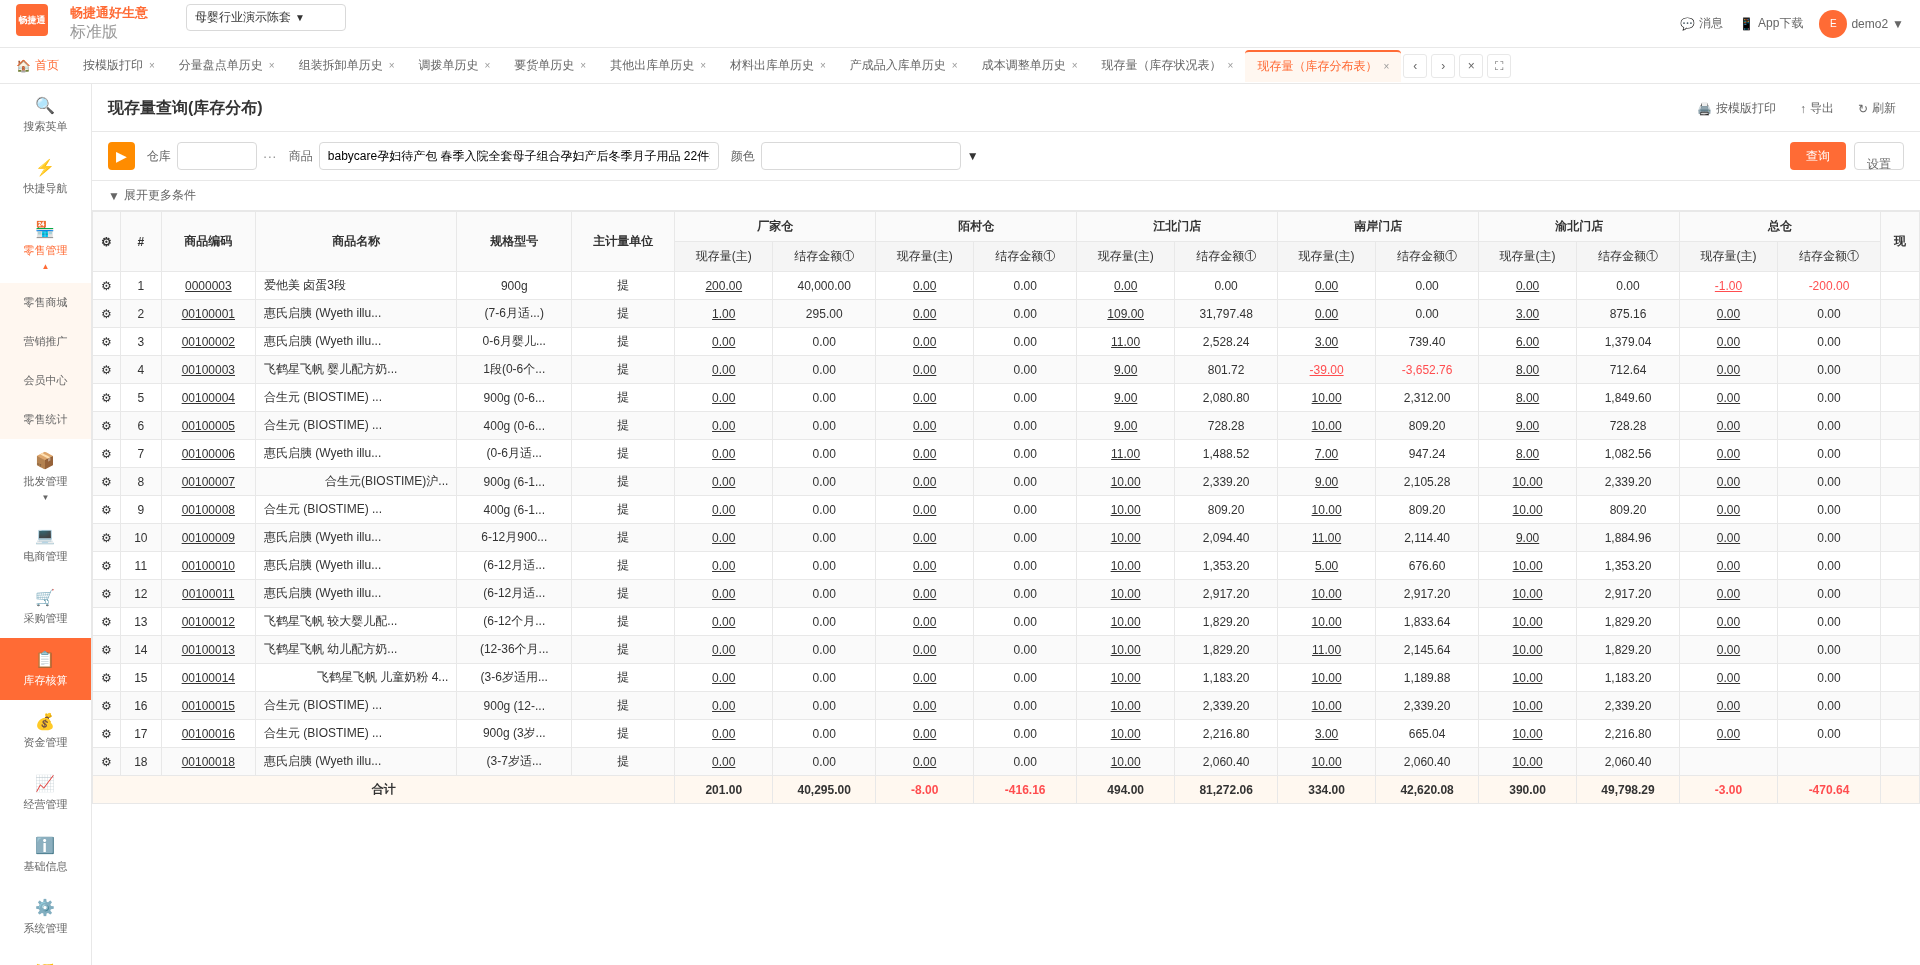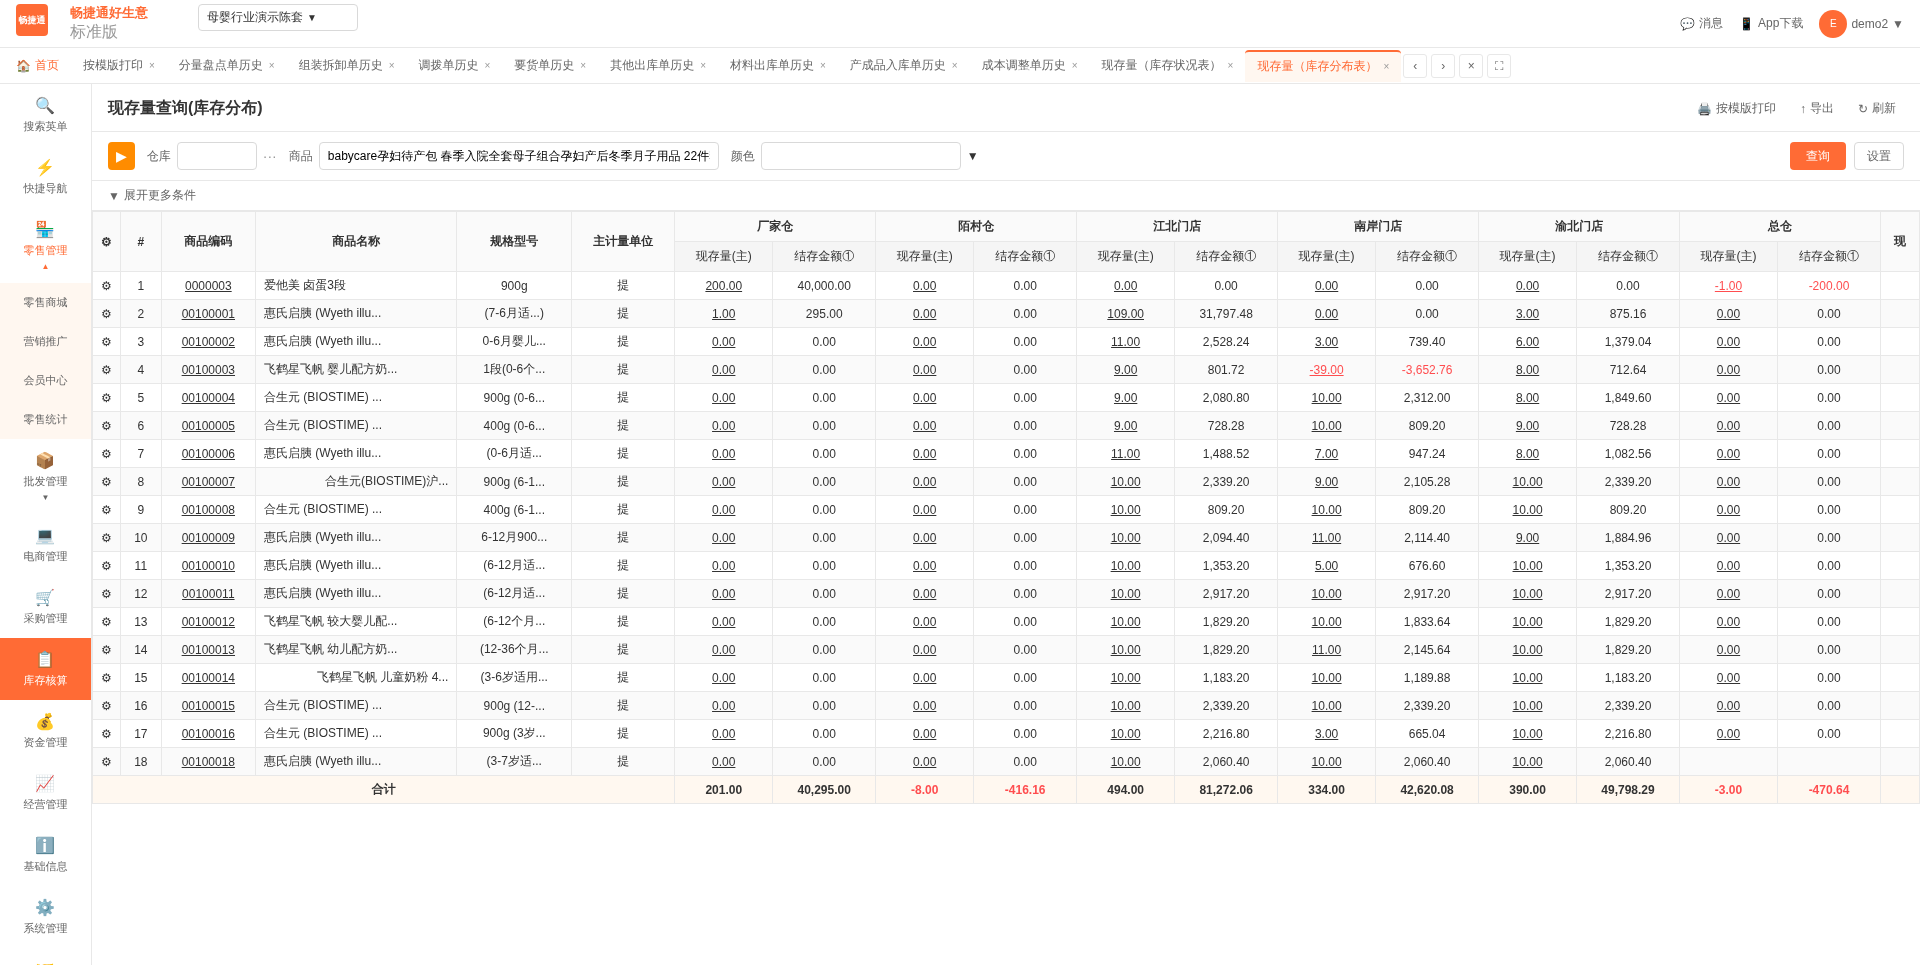--- a/index.html
+++ b/index.html
@@ -43,21 +43,21 @@
     .header-actions { display: flex; align-items: center; gap: 8px; }
     .action-btn { display: flex; align-items: center; gap: 4px; padding: 4px 8px; border: none; background: transparent; cursor: pointer; color: #666; font-size: 12px; }
 
     
     .filter-area { background: #fff; padding: 10px 16px; border-bottom: 1px solid #e8e8e8; display: flex; align-items: center; gap: 12px; flex-wrap: wrap; }
     .filter-item { display: flex; align-items: center; gap: 6px; }
     .filter-label { color: #666; font-size: 12px; }
     .filter-input { border: 1px solid #d9d9d9; border-radius: 4px; padding: 4px 8px; font-size: 12px; height: 28px; min-width: 80px; }
     .filter-input-long { min-width: 320px; }
     .btn-query { background: #ff6b35; color: white; border: none; border-radius: 4px; padding: 5px 16px; cursor: pointer; font-size: 12px; height: 28px; }
-    .btn-settings { background: #fff; color: #666; border: 1px solid #d9d9d9; border-radius: 4px; padding: 4px 12px; cursor: pointer; font-size: 12px; height: 28px; }
+    .btn-settings { background: #fff; color: #666; border: 1px solid #d9d9d9; border-radius: 4px; padding: 13px 12px; cursor: pointer; font-size: 12px; height: 28px; }
     .collapse-btn { background: #ff8c00; color: white; border: none; border-radius: 4px; padding: 4px 8px; cursor: pointer; font-size: 14px; height: 28px; flex-shrink: 0; }
     .filter-dots { color: #999; font-size: 14px; }
 
     
     .table-container { flex: 1; overflow: auto; background: #fff; margin: 0; }
     table { width: 100%; border-collapse: collapse; font-size: 12px; min-width: 1600px; }
     thead tr th { background: #f5f5f5; border: 1px solid #e8e8e8; padding: 6px 8px; text-align: center; font-weight: 500; color: #333; white-space: nowrap; position: sticky; top: 0; z-index: 2; }
     thead tr.header-group th { background: #fafafa; font-weight: bold; }
     tbody tr td { border: 1px solid #e8e8e8; padding: 5px 8px; text-align: center; white-space: nowrap; }
     tbody tr.sum-row td { background: #fff8f0; font-weight: bold; }
@@ -79,21 +79,21 @@
 
 <div class="top-bar">
   <div class="logo-area">
     <div class="logo-icon">
       <span style="font-size:9px;">畅捷通</span>
     </div>
     <div>
       <div style="font-size:13px;font-weight:bold;color:#ff6b35;">畅捷通好生意</div>
       <div style="font-size:16px;color:#999;">标准版</div>
     </div>
-    <div class="dropdown-selector" style="margin-left:28px;font-family:Liberation Serif, serif;">
+    <div class="dropdown-selector" style="margin-left:16px;font-family:Liberation Serif, serif;">
       <span>母婴行业演示陈套</span>
       <span style="font-size:10px;">▼</span>
     </div>
   </div>
   <div class="top-bar-right">
     <div class="top-bar-btn">
       <span>💬</span>
       <span>消息</span>
     </div>
     <div class="top-bar-btn">

